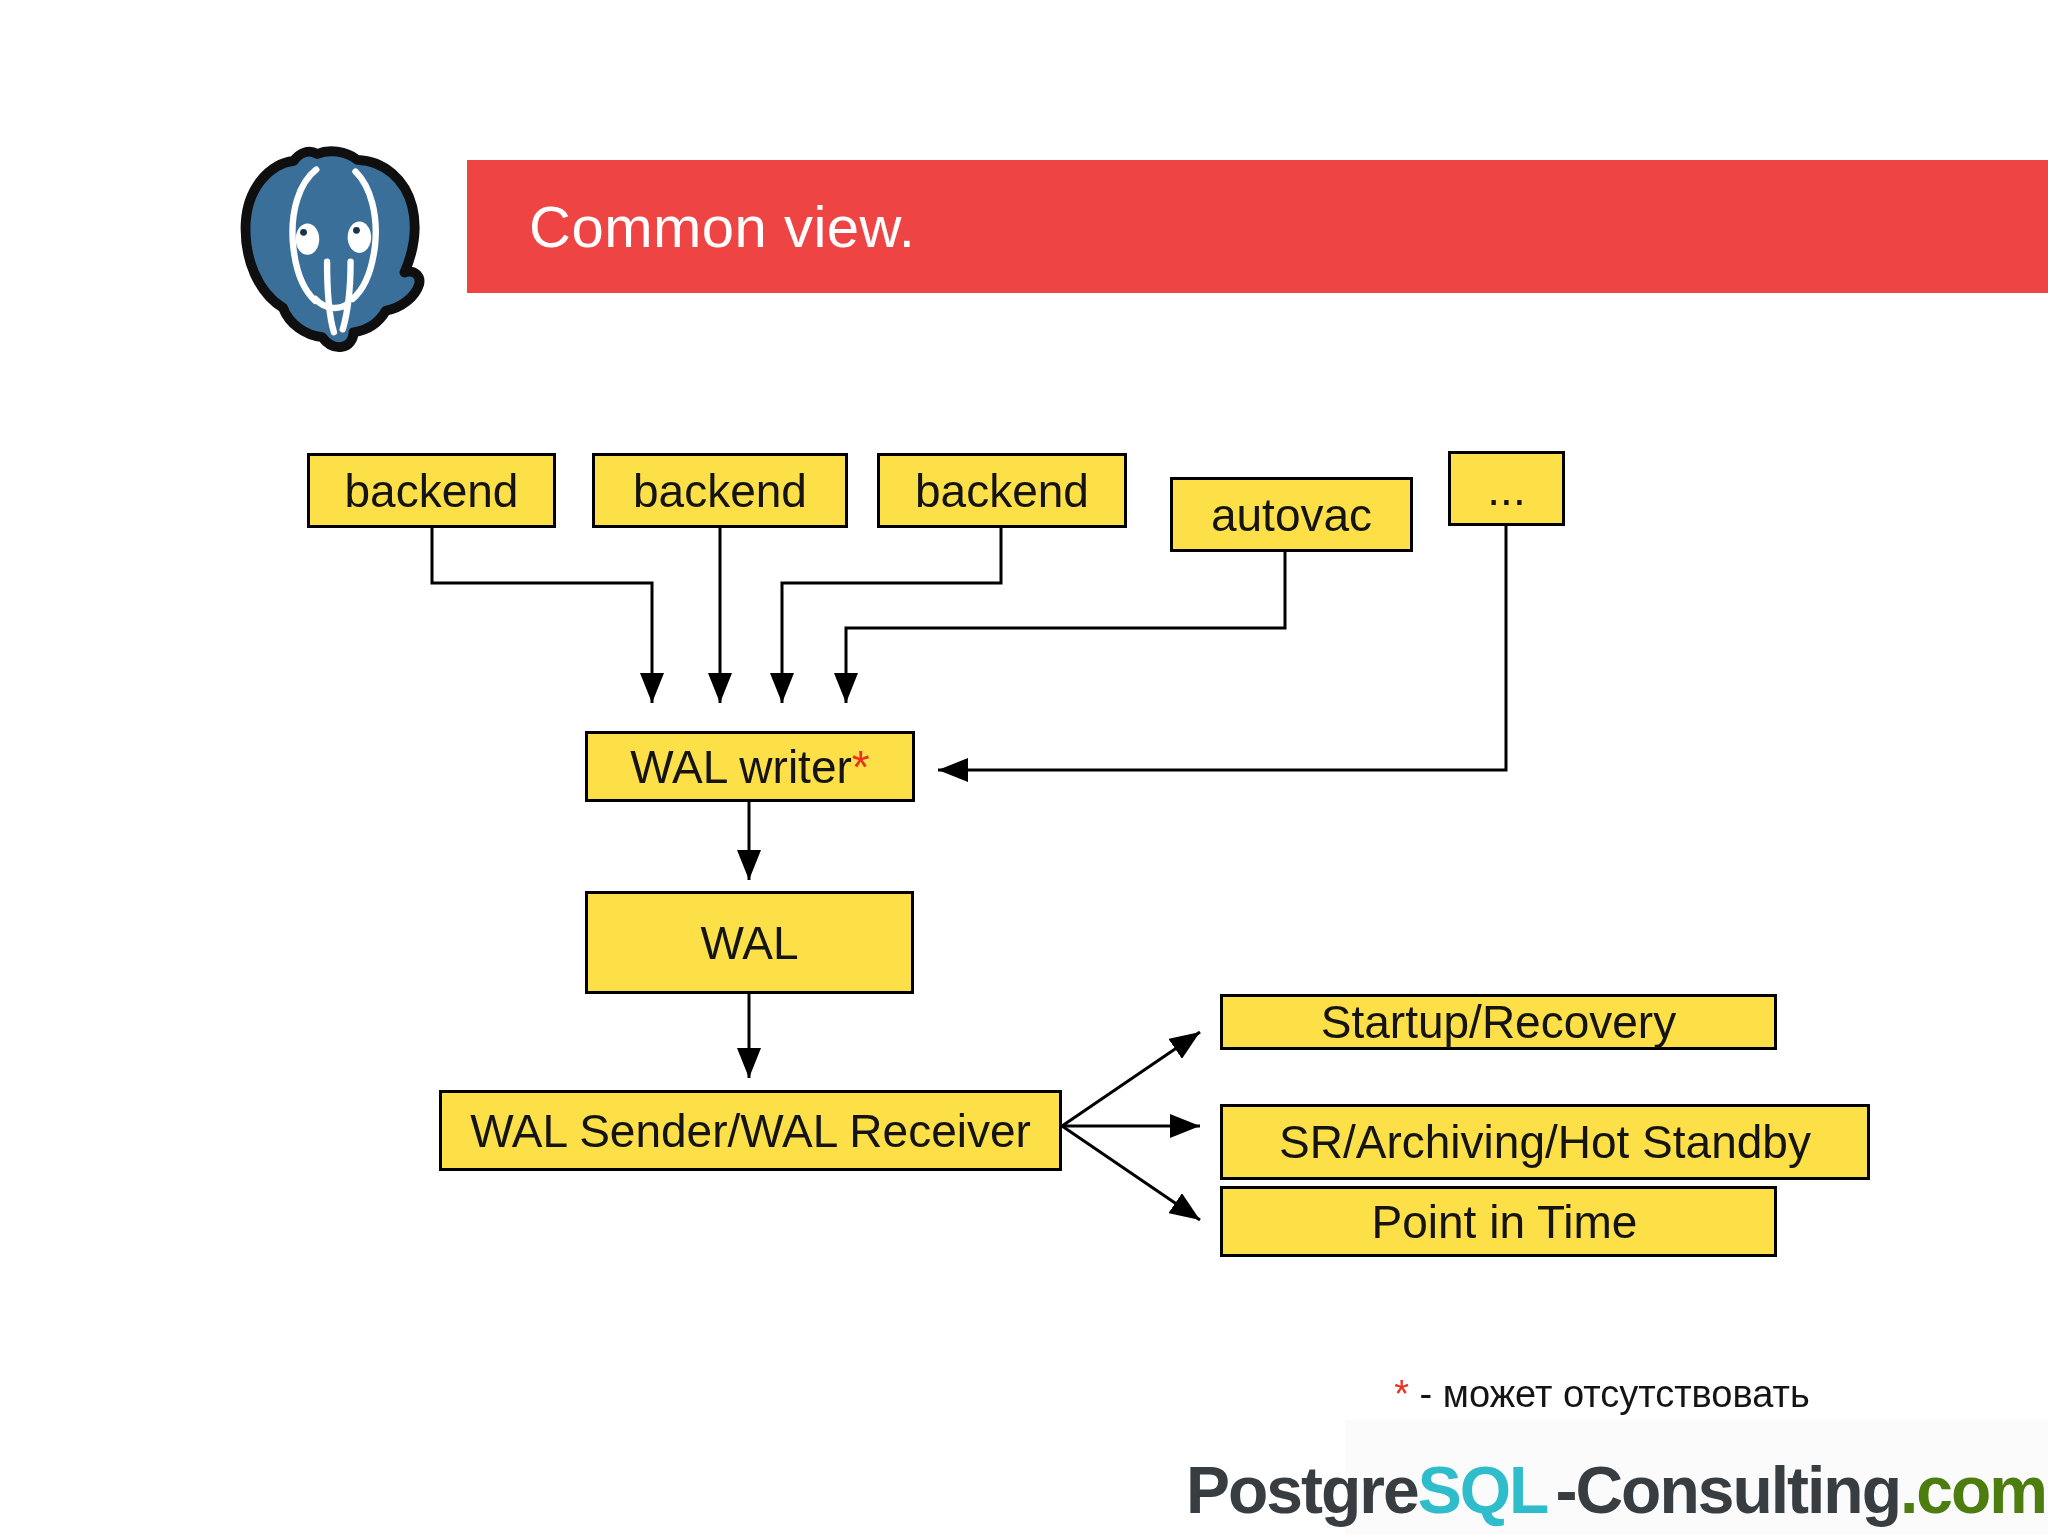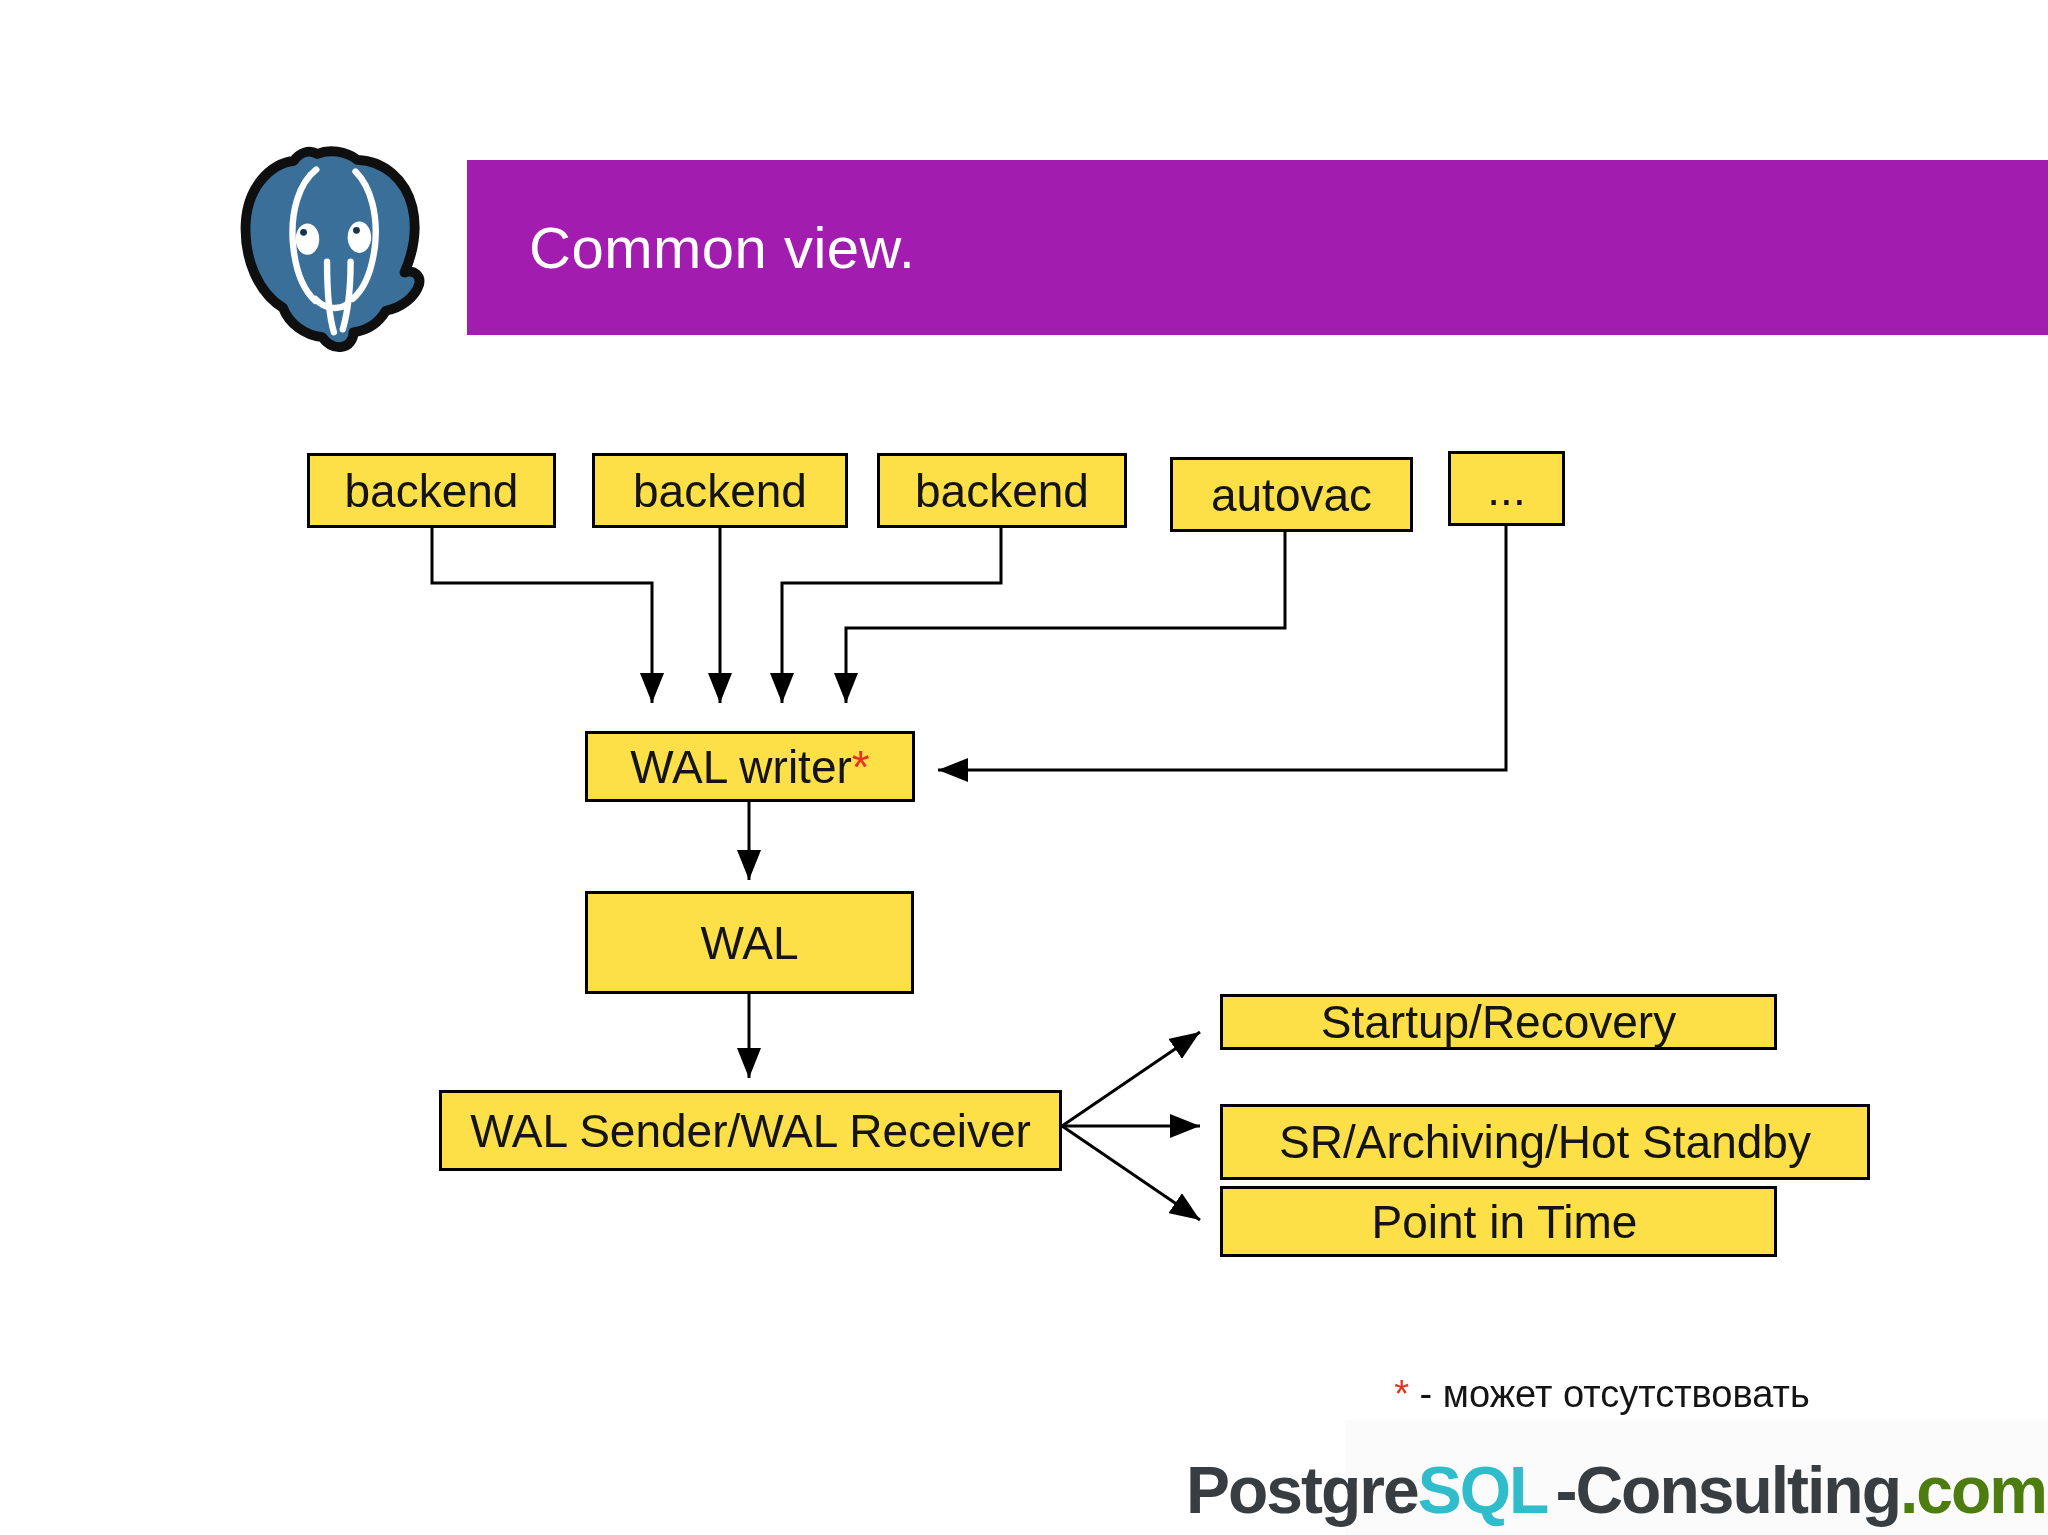--- a/index.html
+++ b/index.html
@@ -2,35 +2,35 @@
 <html><head>
 <meta charset="utf-8">
 <style>
   html,body{margin:0;padding:0;background:#fff;}
   .page{
     position:relative;width:2048px;height:1535px;background:#ffffff;overflow:hidden;
     font-family:"Liberation Sans",sans-serif;color:#141414;
   }
   
   .title-bar{
-    position:absolute;left:467px;top:160px;width:1581px;height:175px;
-    background:#a21caf;display:flex;align-items:center;
+    position:absolute;left:467px;top:160px;width:1581px;height:133px;
+    background:#ef4444;display:flex;align-items:center;
   }
   .title-bar span{color:#ffffff;font-size:58px;padding-left:62px;letter-spacing:.5px;}
   .logo-wrap{position:absolute;left:232px;top:142px;width:196px;height:212px;}
   
   .node{
     position:absolute;box-sizing:border-box;border:3px solid #000;background:#fde047;
     display:flex;align-items:center;justify-content:center;
     font-size:46px;white-space:nowrap;z-index:2;
   }
   .b1{left:307px;top:453px;width:249px;height:75px;}
   .b2{left:592px;top:453px;width:256px;height:75px;}
   .b3{left:877px;top:453px;width:250px;height:75px;}
-  .b4{left:1170px;top:457px;width:243px;height:75px;}
+  .b4{left:1170px;top:477px;width:243px;height:75px;}
   .b5{left:1448px;top:451px;width:117px;height:75px;}
   .walwriter{left:585px;top:731px;width:330px;height:71px;}
   .wal{left:585px;top:891px;width:329px;height:103px;}
   .sender{left:439px;top:1090px;width:623px;height:81px;}
   .t1{left:1220px;top:994px;width:557px;height:56px;}
   .t2{left:1220px;top:1104px;width:650px;height:76px;}
   .t3{left:1220px;top:1186px;width:557px;height:71px;padding-left:12px;}
   .red{color:#e8321f;}
   
   .wires{position:absolute;left:0;top:0;width:2048px;height:1535px;z-index:1;pointer-events:none;}

